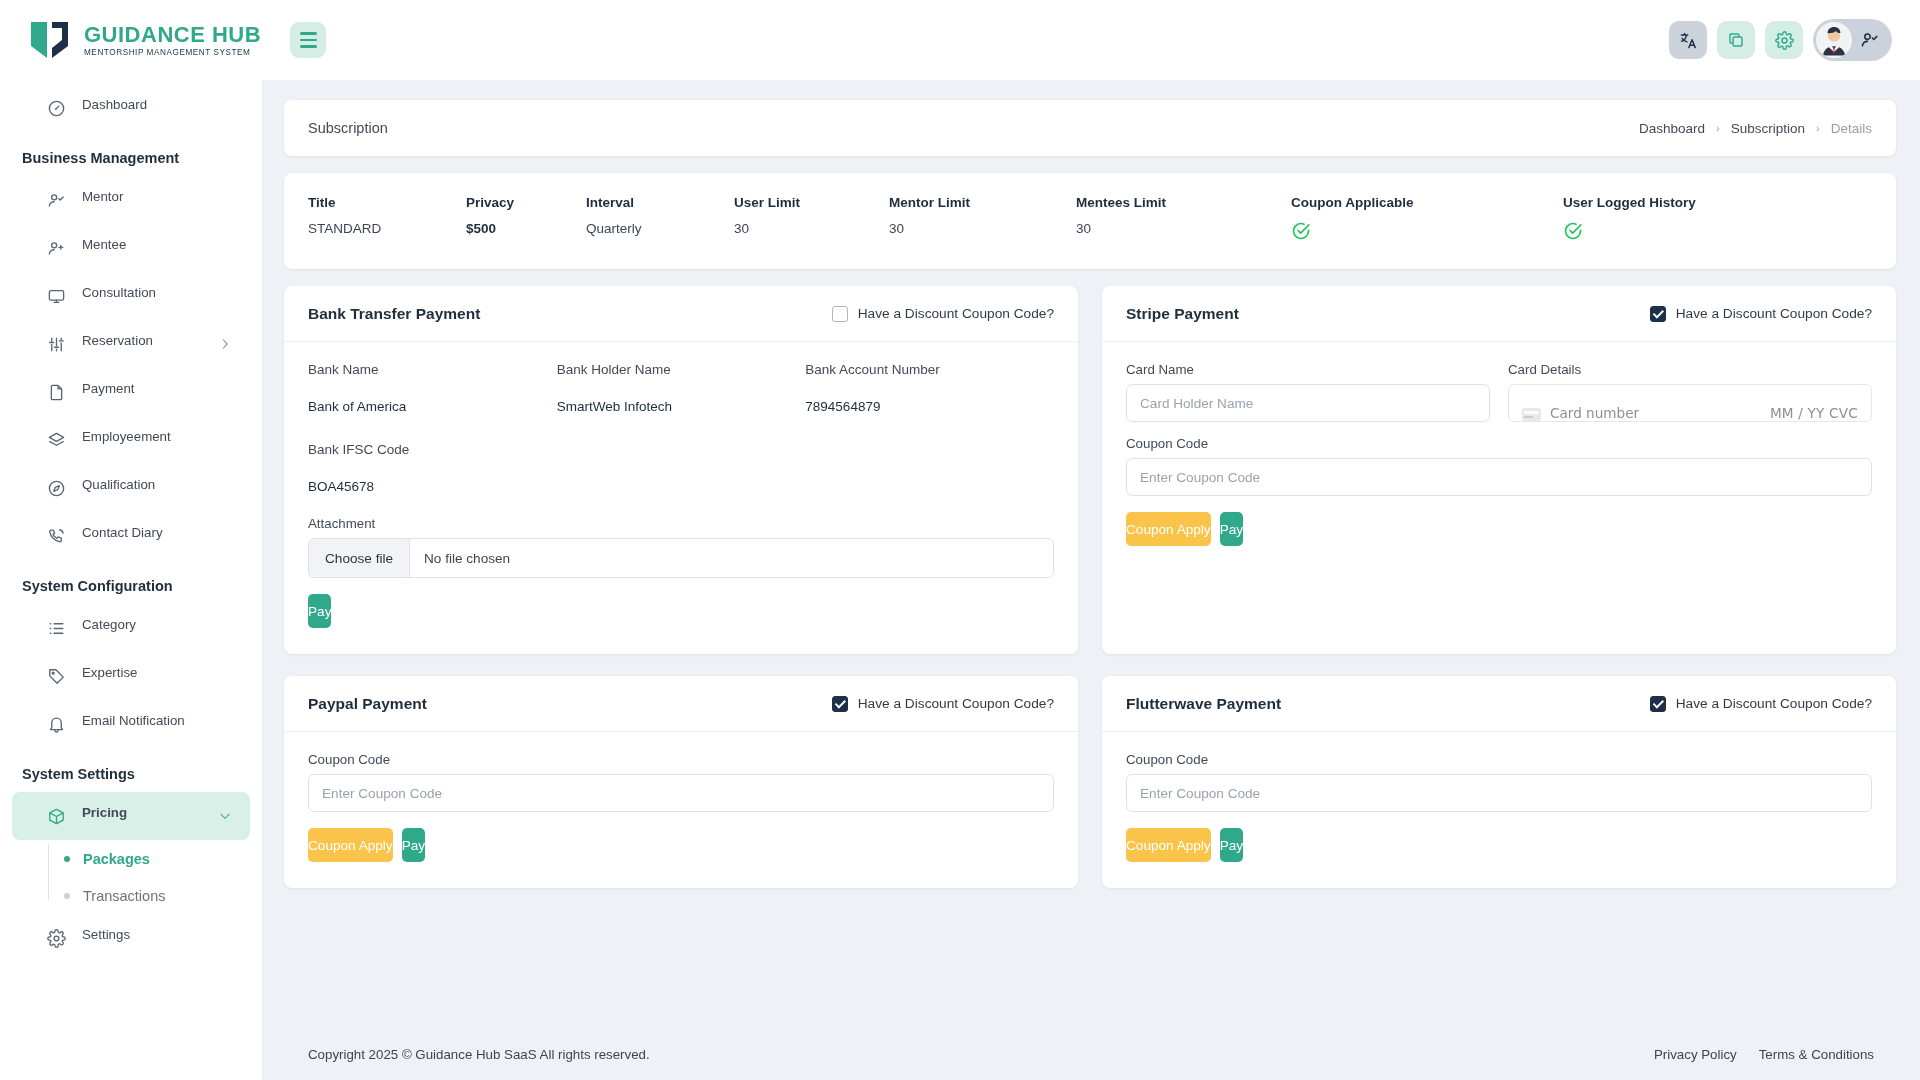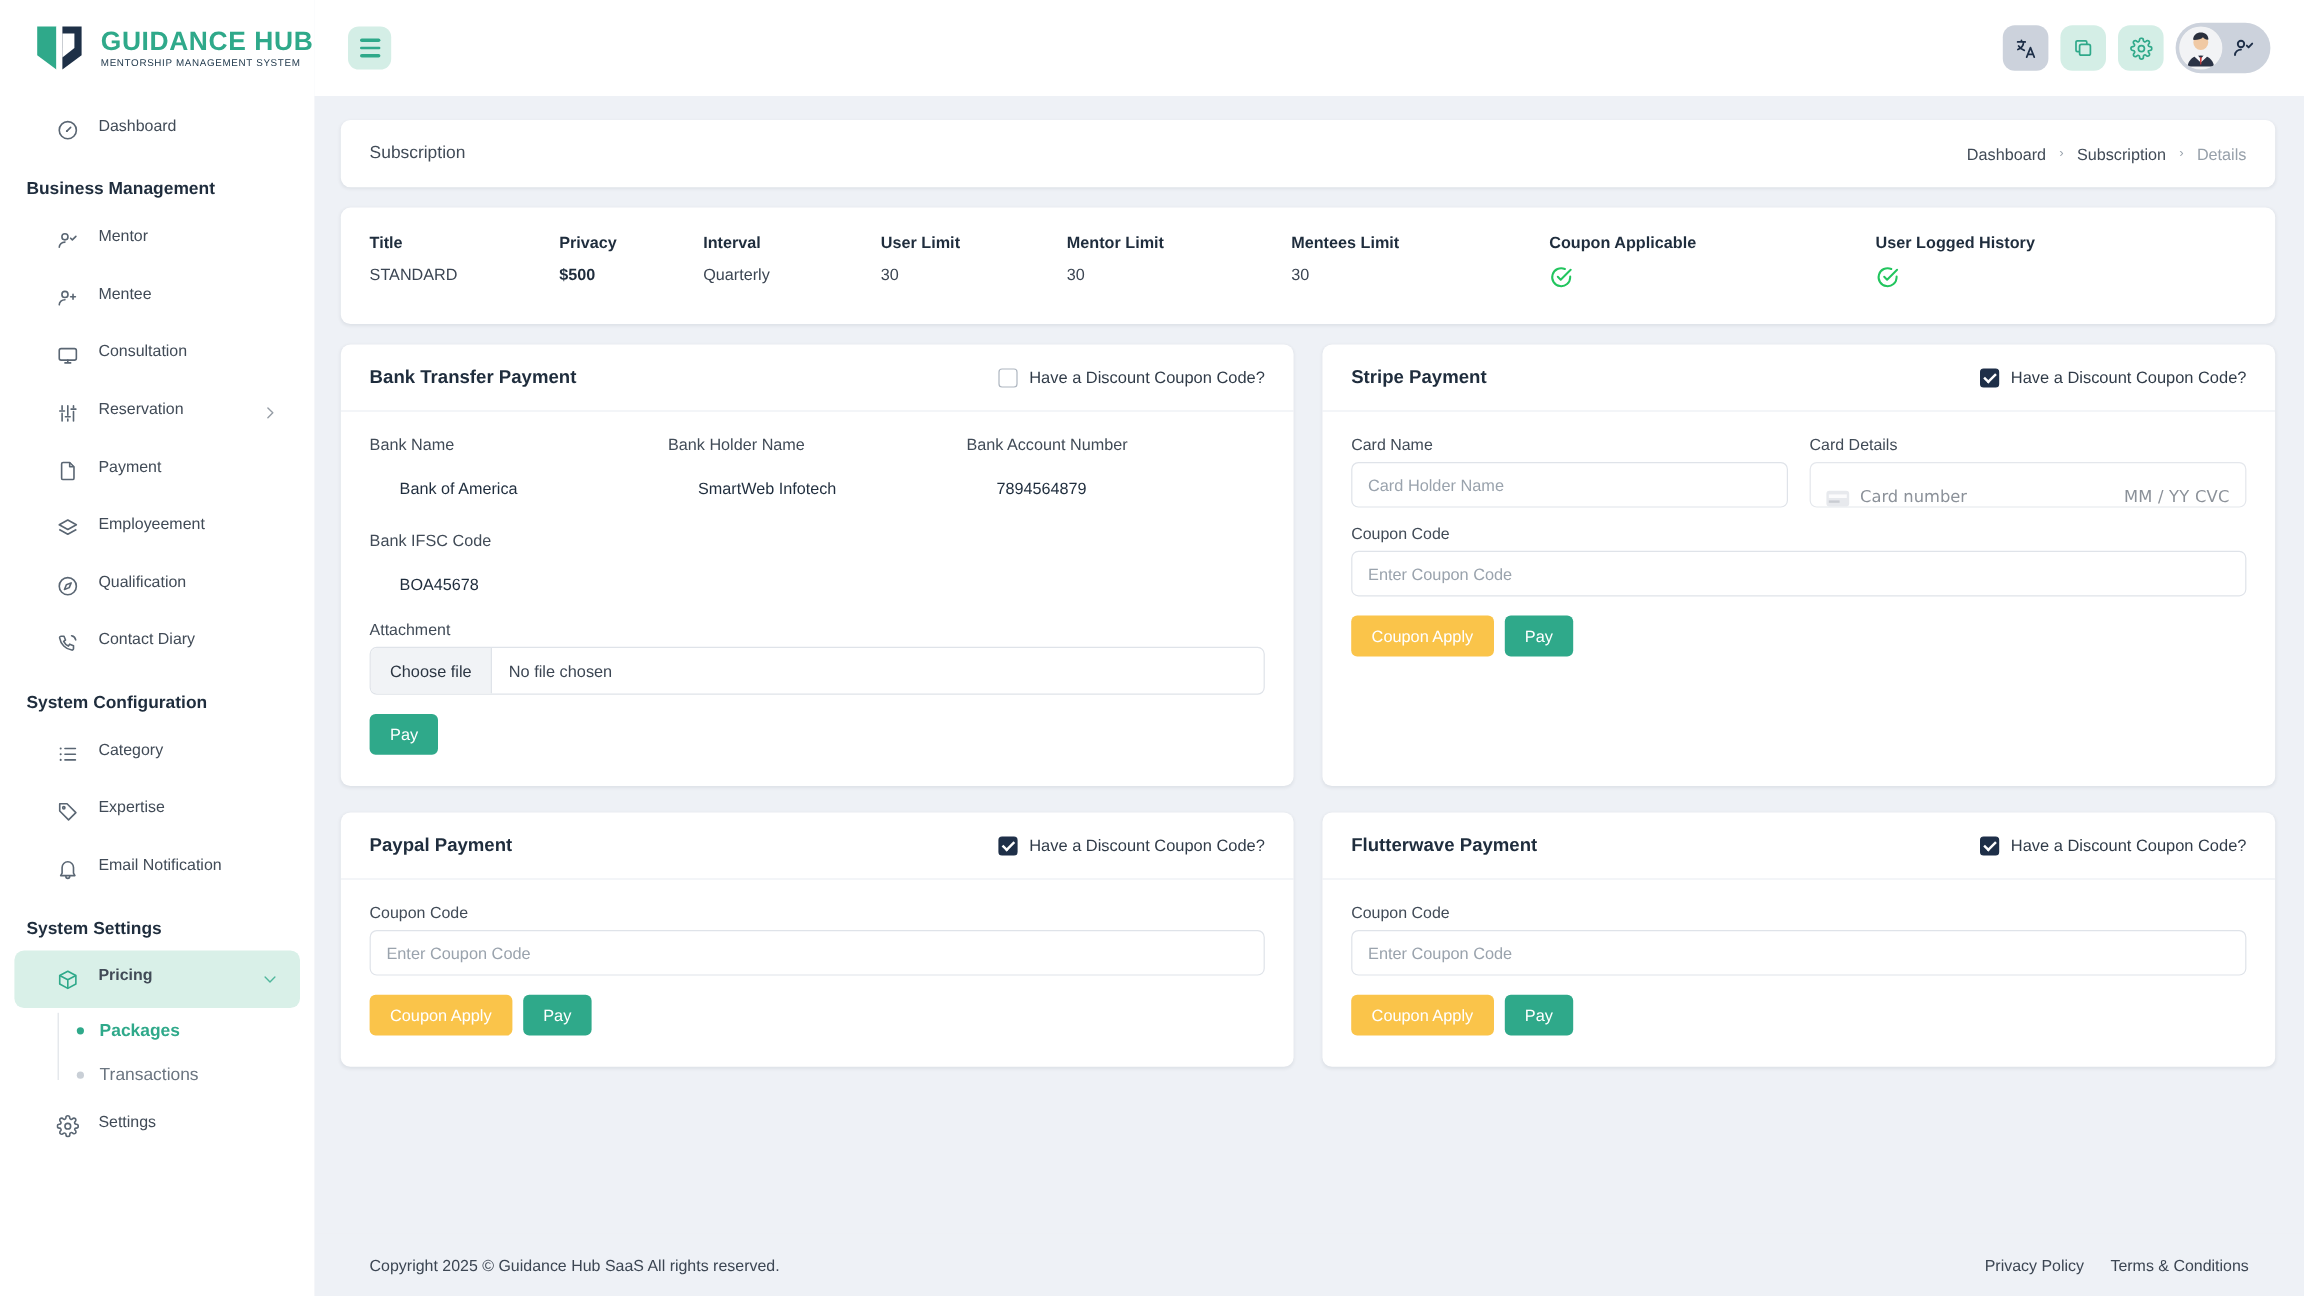--- a/index.html
+++ b/index.html
@@ -118,21 +118,21 @@
   .cbox.checked:after {
     content: ""; width: 4px; height: 8px; border: solid #fff; border-width: 0 2px 2px 0;
     transform: rotate(45deg) translate(-0.5px,-1px);
   }
   .coupon-check .ctxt { font-size: 13.7px; color: #303b48; white-space: nowrap; }
 
   .pay-body { padding: 20px 24px 26px; }
 
   .bank-grid { display: grid; grid-template-columns: repeat(3, 1fr); row-gap: 6px; }
   .fld-label { font-size: 13.5px; color: #414b57; margin-bottom: 16px; }
-  .fld-value { font-size: 13.5px; color: #1f2d3d; margin-bottom: 22px; margin-left: 25px; }
+  .fld-value { font-size: 13.5px; color: #1f2d3d; margin-bottom: 22px; }
 
   .lbl { font-size: 13.3px; color: #414b57; display: block; margin-bottom: 7px; }
   .inp {
     width: 100%; height: 38px; border: 1px solid #dfe3e9; border-radius: 6px;
     padding: 0 13px; font-size: 13.6px; color: #1f2d3d; background: #fff;
     font-family: "Liberation Sans", sans-serif;
   }
   .inp::placeholder { color: #9aa3ad; }
 
   .two-col { display: grid; grid-template-columns: 1fr 1fr; gap: 18px; margin-bottom: 14px; }
@@ -152,21 +152,21 @@
   }
   .file-btn {
     padding: 0 16px; display: flex; align-items: center; background: #f1f3f6;
     border-right: 1px solid #dfe3e9; font-size: 13.6px; color: #2c3643; cursor: pointer; white-space: nowrap;
   }
   .file-name { display: flex; align-items: center; padding: 0 14px; font-size: 13.6px; color: #3c4653; }
 
   .btn-row { display: flex; gap: 9px; margin-top: 16px; }
   .btn {
     height: 34px; border: none; border-radius: 5px; cursor: pointer;
-    font-size: 13.6px; color: #fff; padding: 0 17px;
+    font-size: 13.6px; color: #fff; padding: 0 0;
     font-family: "Liberation Sans", sans-serif;
   }
   .btn.teal { background: #2fa98a; }
   .btn.amber { background: #f8c council; }
   .btn.amber { background: #fac44a; }
 
   .footer {
     height: 52px; flex-shrink: 0; display: flex; align-items: center;
     justify-content: space-between; padding: 0 46px 0 46px; background: #eef1f6;
   }

